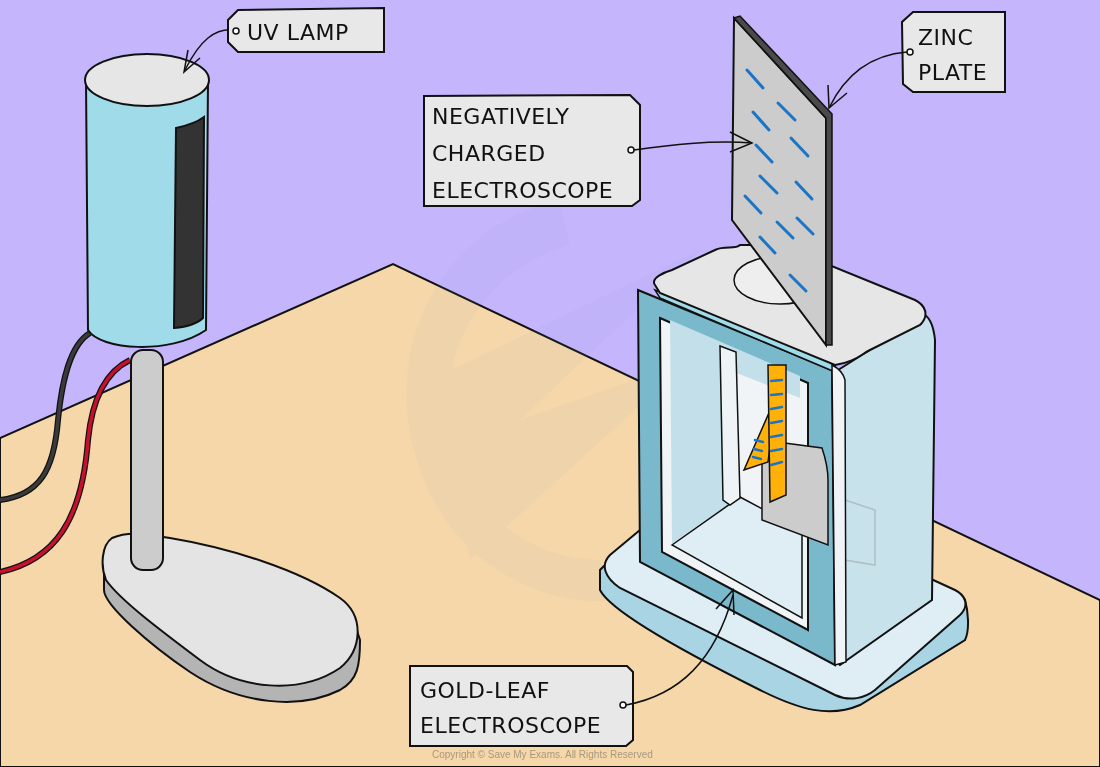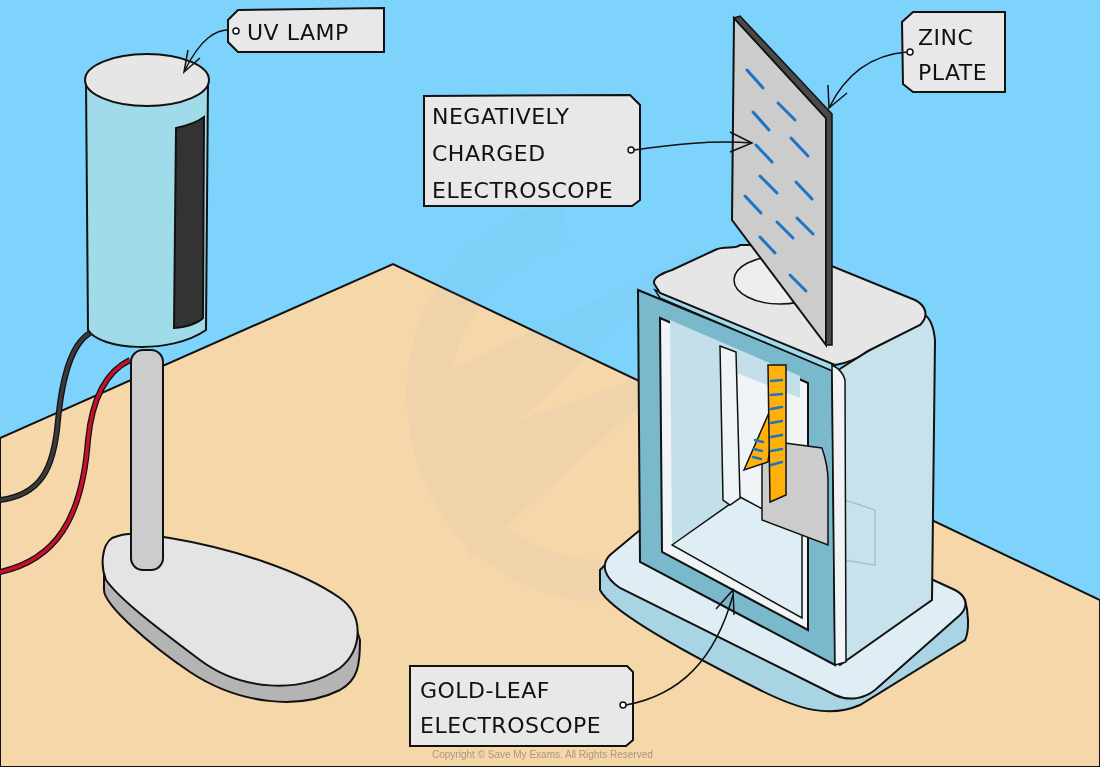--- a/index.html
+++ b/index.html
@@ -1,16 +1,16 @@
 <!DOCTYPE html>
 <html><head>
 <meta charset="utf-8">
 <style>
   html, body { margin: 0; padding: 0; background: #ffffff; }
-  #stage { position: relative; width: 1100px; height: 767px; overflow: hidden; background: #7dd3fc; }
+  #stage { position: relative; width: 1100px; height: 767px; overflow: hidden; background: #c4b5fd; }
   svg#diagram { position: absolute; left: 0; top: 0; }
   .tag-text { font-family: "DejaVu Sans", sans-serif; font-size: 22px; fill: #111111; letter-spacing: 0.5px; }
   .copyright { font-family: "Liberation Sans", sans-serif; font-size: 10px; fill: #a69880; }
 </style>
 </head>
 <body>
 
 <div id="stage">
 <svg id="diagram" width="1100" height="767" viewBox="0 0 1100 767">
 

